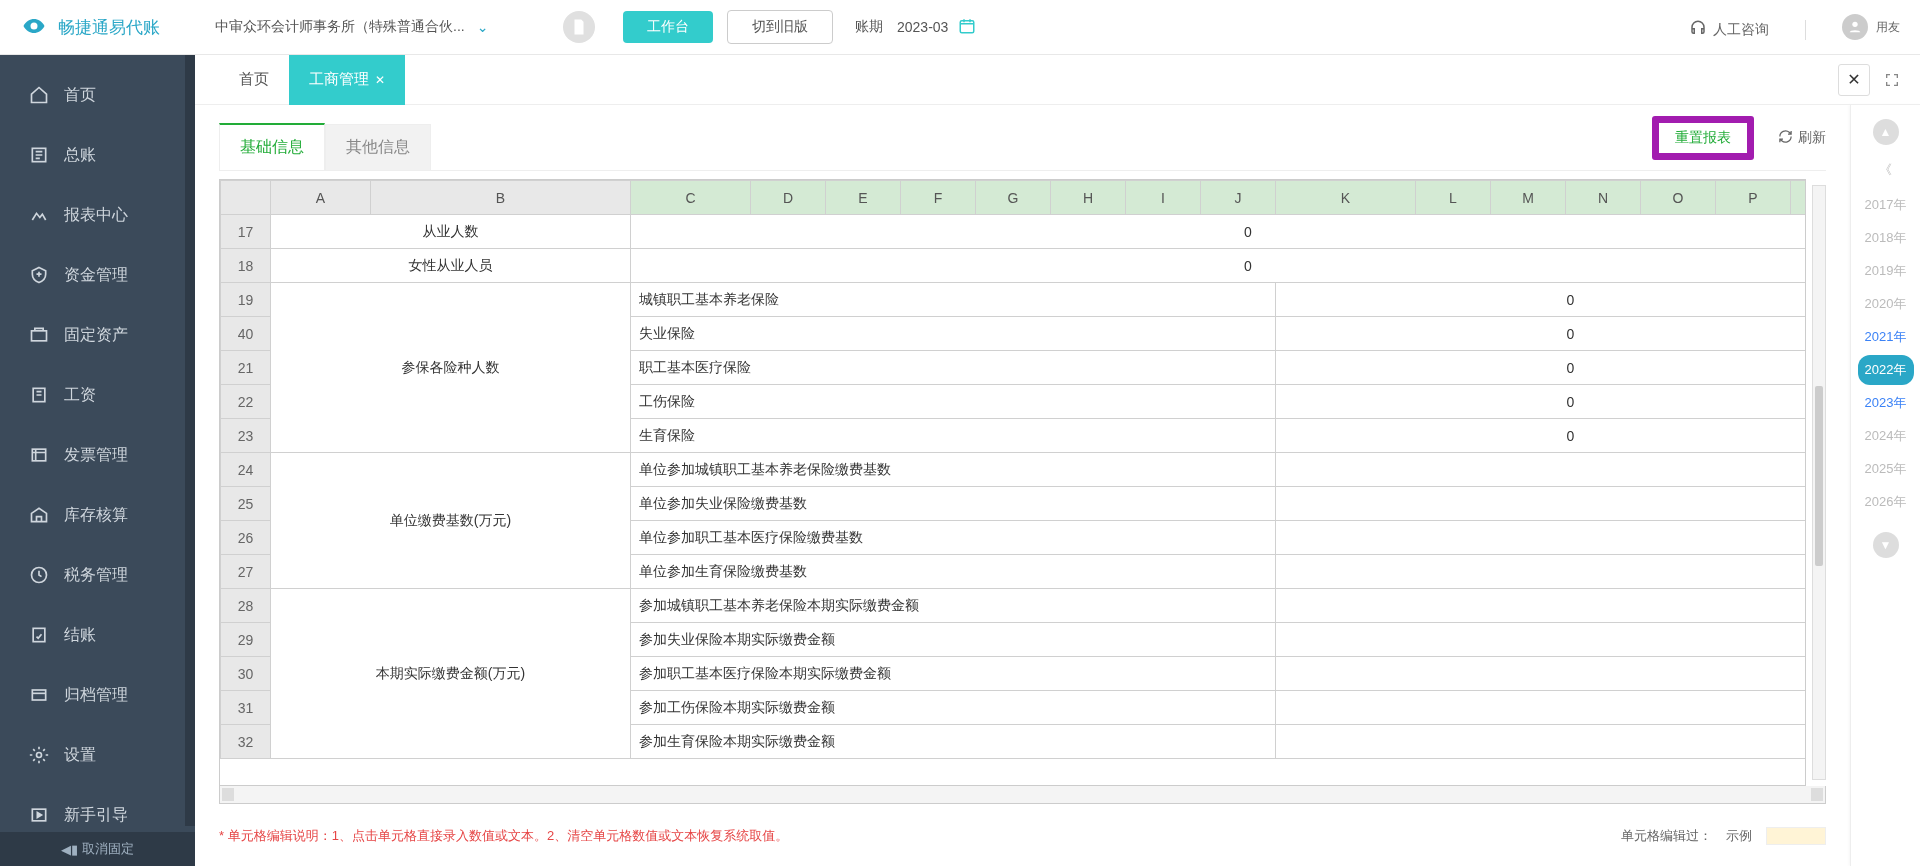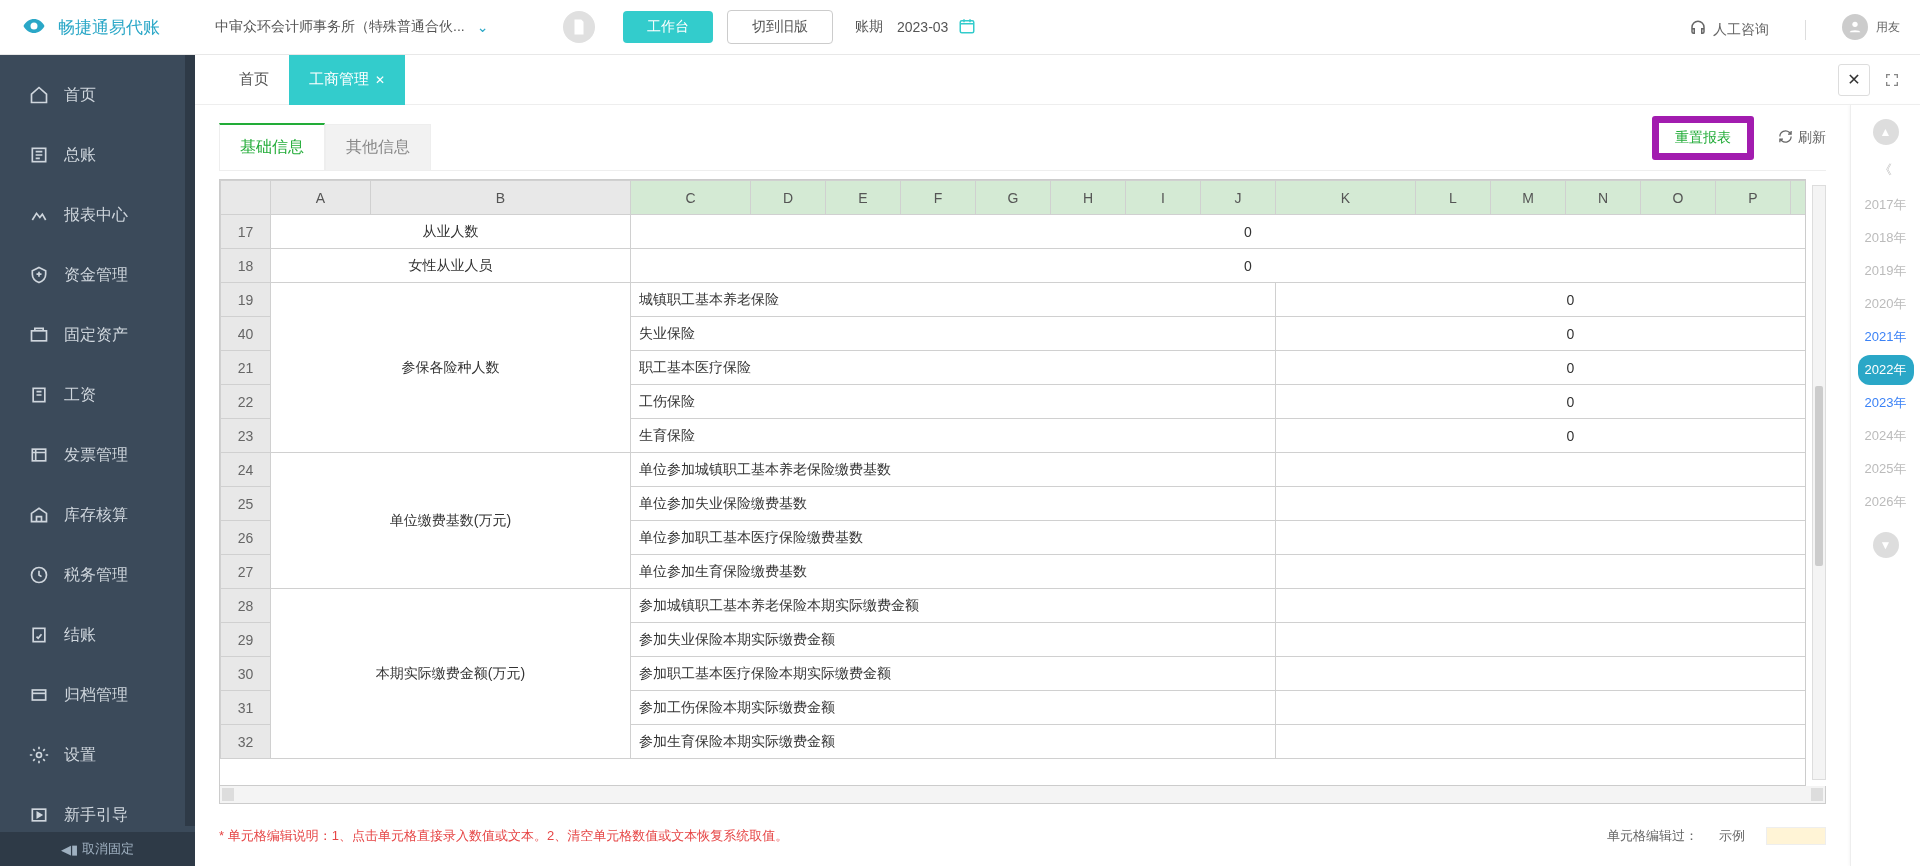--- a/index.html
+++ b/index.html
@@ -73,21 +73,21 @@
 .corner { background: #e8e8e8; width: 50px; min-width: 50px; }
 td.num { text-align: center; }
 td.catcell { text-align: center; }
 .hscroll { height: 18px; border: 1px solid #ccc; border-top: none; background: #f4f4f4; display: flex; align-items: center; position: relative; }
 .hscroll-thumb-left { position: absolute; left: 2px; top: 2px; bottom: 2px; width: 12px; background: #ddd; }
 .hscroll-thumb-right { position: absolute; right: 2px; top: 2px; bottom: 2px; width: 12px; background: #ddd; }
 
 
 .footer { height: 40px; display: flex; align-items: center; font-size: 13px; margin-top: 12px; }
 .footer-note { color: #e64545; }
-.footer-right { margin-left: auto; display: flex; align-items: flex-start; gap: 21px; color: #666; }
+.footer-right { margin-left: auto; display: flex; align-items: flex-start; gap: 14px; color: #666; }
 .footer-swatch { width: 60px; height: 18px; background: #fff4d6; border: 1px solid #eee; }
 
 
 .yearpanel { width: 70px; background: #fff; border-left: 1px solid #eee; display: flex; flex-direction: column; align-items: center; padding-top: 14px; gap: 4px; box-shadow: -1px 0 3px rgba(0,0,0,0.04); }
 .yarrow { width: 26px; height: 26px; border-radius: 50%; background: #ddd; display: flex; align-items: center; justify-content: center; cursor: pointer; color: #fff; font-size: 12px; margin-bottom: 8px; }
 .yarrow.bottom { margin-top: 8px; }
 .ychevron { color: #bbb; cursor: pointer; margin: 4px 0; }
 .year { width: 56px; height: 30px; display: flex; align-items: center; justify-content: center; font-size: 13px; color: #bbb; cursor: pointer; border-radius: 12px; margin: 3px 0; }
 .year.enabled { color: #3b82f6; }
 .year.active { background: #2aa7c7; color: #fff; }

